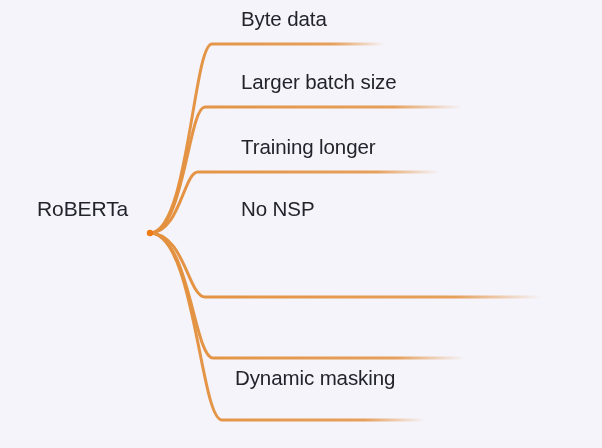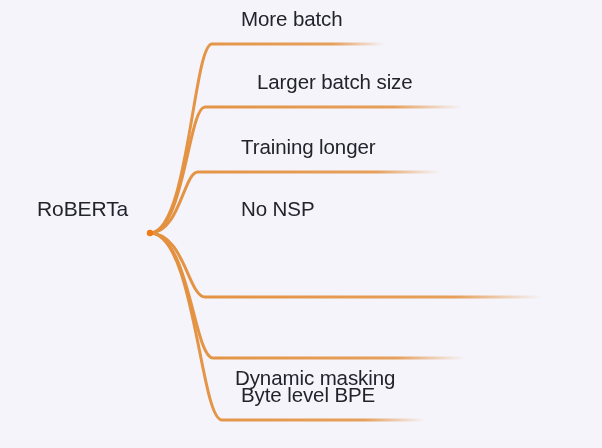--- a/index.html
+++ b/index.html
@@ -71,26 +71,25 @@
         <path d="M 150 233 L 348 233" stroke="url(#fadeRight1)" stroke-width="3" fill="none" stroke-linecap="round"></path>
         <path d="M 150 233 C 184.1 233, 188.5 297, 205 297 L 542 297" stroke="url(#fadeRight1)" stroke-width="3" fill="none" stroke-linecap="round"></path>
         <path d="M 150 233 C 189.06 233, 194.1 358, 213 358 L 465 358" stroke="url(#fadeRight1)" stroke-width="3" fill="none" stroke-linecap="round"></path>
         <path d="M 150 233 C 194.64 233, 200.4 420, 222 420 L 425 420" stroke="url(#fadeRight1)" stroke-width="3" fill="none" stroke-linecap="round"></path>
         <circle cx="150" cy="233" r="3.2" fill="#f07a13" stroke="none"></circle>
       </g>
   </svg>
 
   <div class="node-label root-label" style="left:12px; top:198px;">RoBERTa</div>
 
-  <div class="node-label branch-label" style="left:241px; top:8px;">More batch</div>
+  <div class="node-label branch-label" style="left:241px; top:8px;">Byte data</div>
 
-  <div class="node-label branch-label" style="left:257px; top:71px;">Larger batch size</div>
+  <div class="node-label branch-label" style="left:241px; top:71px;">Larger batch size</div>
 
   <div class="node-label branch-label" style="left:241px; top:136px;">Training longer</div>
 
   <div class="node-label branch-label" style="left:241px; top:198px;">No NSP</div>
 
 
   <div class="node-label branch-label" style="left:235px; top:322px;margin-top:45px;">Dynamic masking</div>
 
-  <div class="node-label branch-label" style="left:241px; top:384px;">Byte level BPE</div>
 
 </div>
 
 </body></html>

